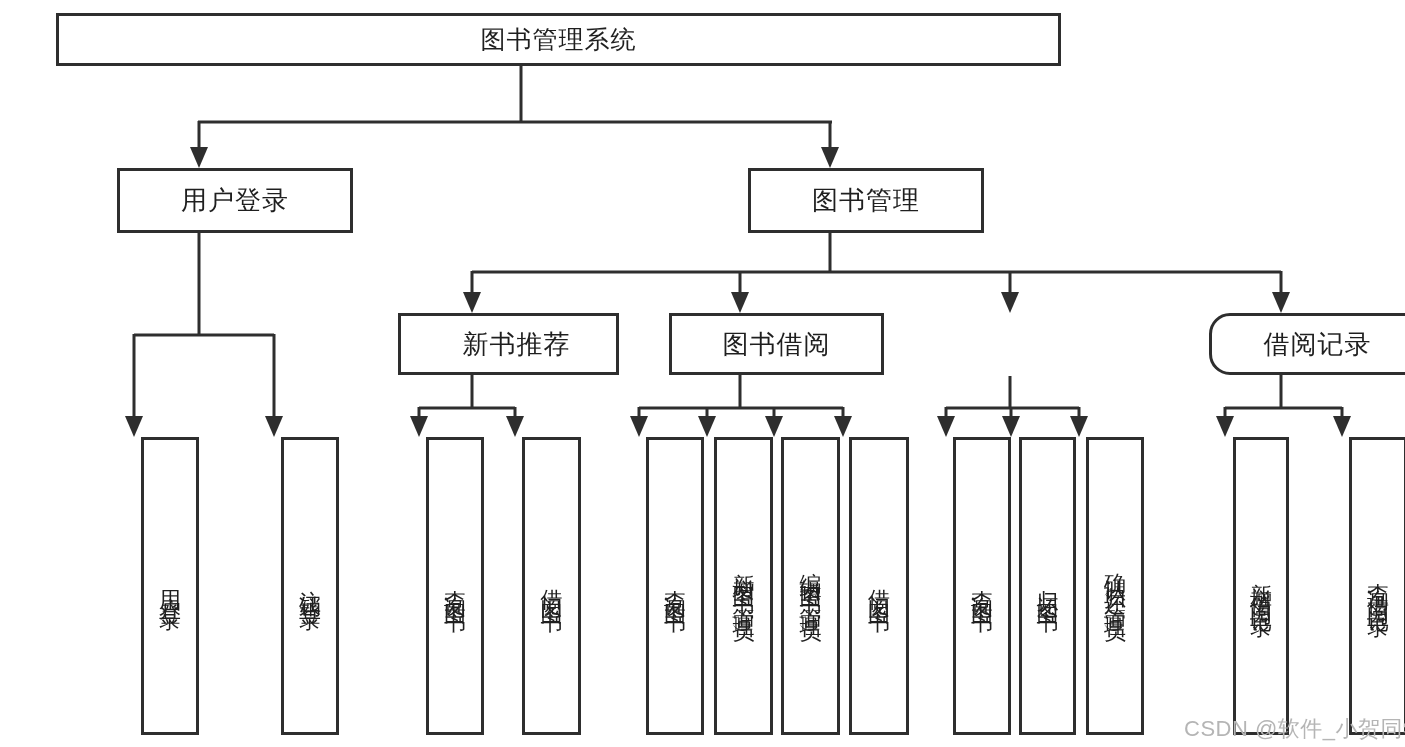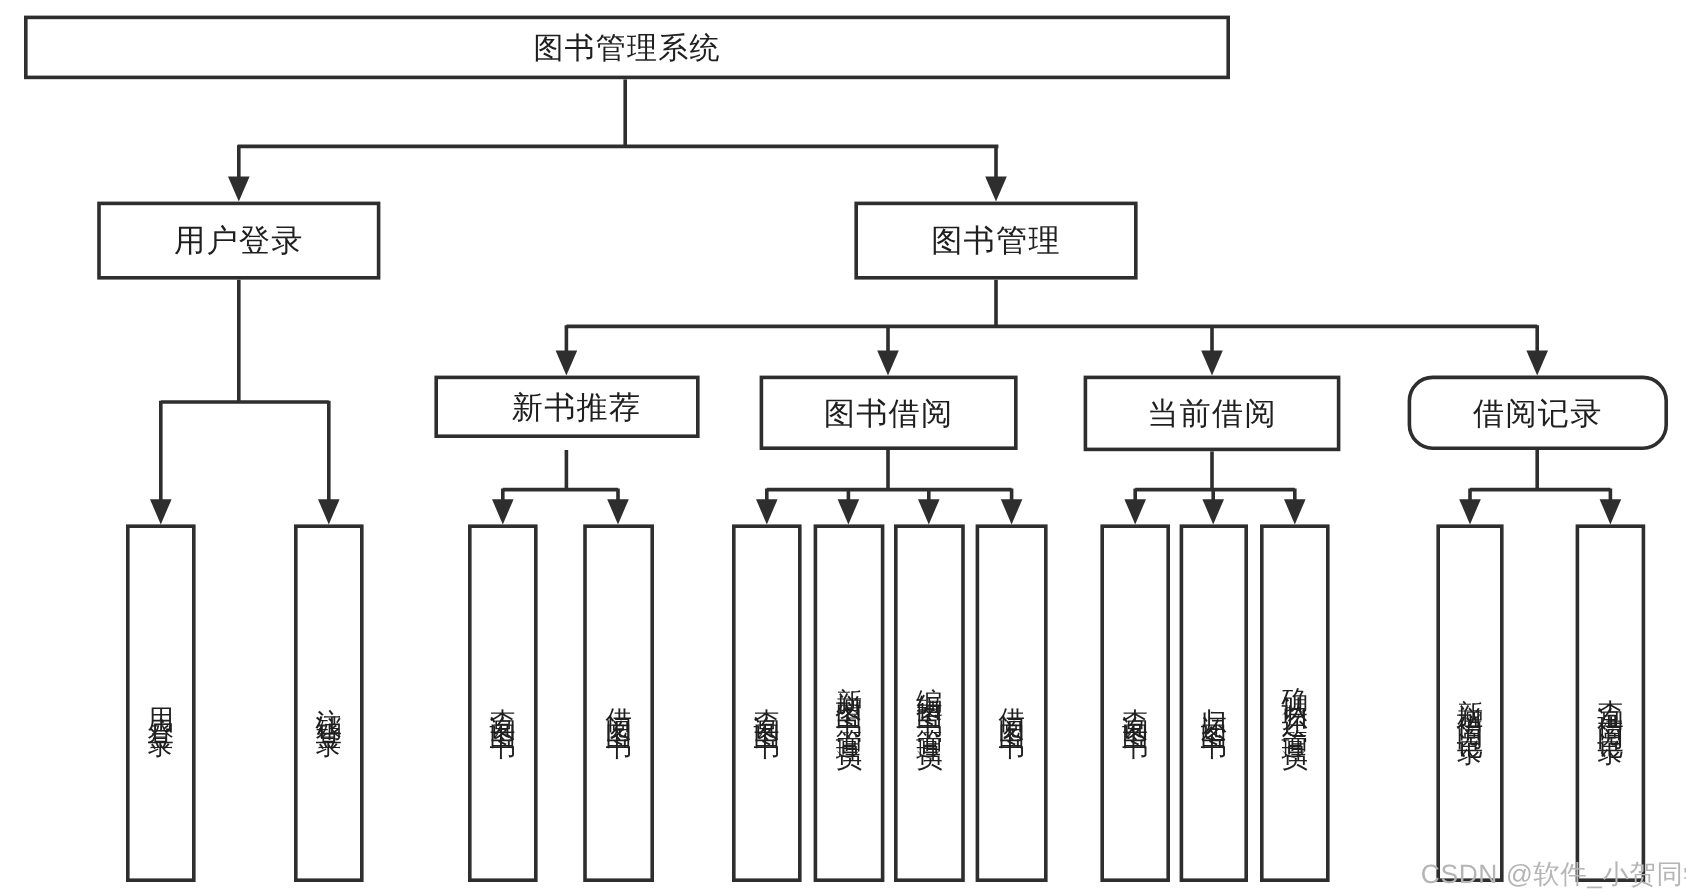--- a/index.html
+++ b/index.html
@@ -20,20 +20,21 @@
   .node {
     position: absolute;
     background: #ffffff;
     border: 3px solid #2e2e2e;
     box-sizing: border-box;
     display: flex;
     align-items: center;
     justify-content: center;
     z-index: 2;
     color: #1f1f1f;
+    margin-left: 36px;
   }
   .hlabel {
     font-size: 26px;
     letter-spacing: 1px;
     white-space: nowrap;
     color: #1f1f1f;
   }
   .node.root .hlabel { font-size: 25px; }
   .vlabel {
     writing-mode: vertical-rl;
@@ -123,28 +124,25 @@
     <span class="hlabel">图书管理系统</span>
   </div>
 
   <div class="node" style="left:81px; top:168px; width:236px; height:65px;">
     <span class="hlabel">用户登录</span>
   </div>
   <div class="node" style="left:712px; top:168px; width:236px; height:65px;text-align:center;">
     <span class="hlabel">图书管理</span>
   </div>
 
-  <div class="node" style="left:362px; top:313px; width:221px; height:52px;padding-left:16px;">
+  <div class="node" style="left:362px; top:313px; width:221px; height:62px;padding-left:16px;">
     <span class="hlabel">新书推荐</span>
   </div>
   <div class="node" style="left:633px; top:313px; width:215px; height:62px;">
     <span class="hlabel">图书借阅</span>
-  </div>
-  <div class="node" style="left:903px; top:313px; width:214px; height:63px;">
-    <span class="hlabel">当前借阅</span>
   </div>
   <div class="node" style="left:1173px; top:313px; width:217px; height:62px;border-radius:21px;">
     <span class="hlabel">借阅记录</span>
   </div>
 
   <div class="node vbox" style="left:105px; width:58px;">
     <span class="vlabel">用户登录</span>
   </div>
   <div class="node vbox" style="left:245px; width:58px;">
     <span class="vlabel">注销登录</span>

